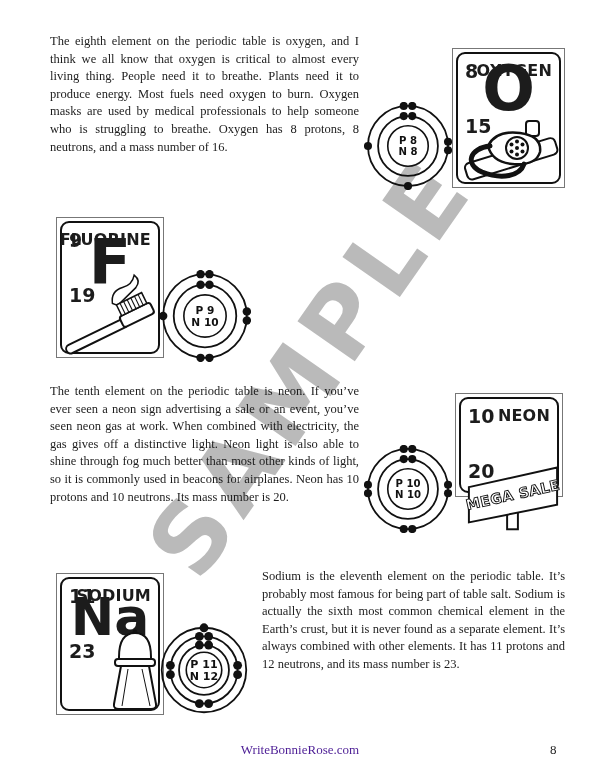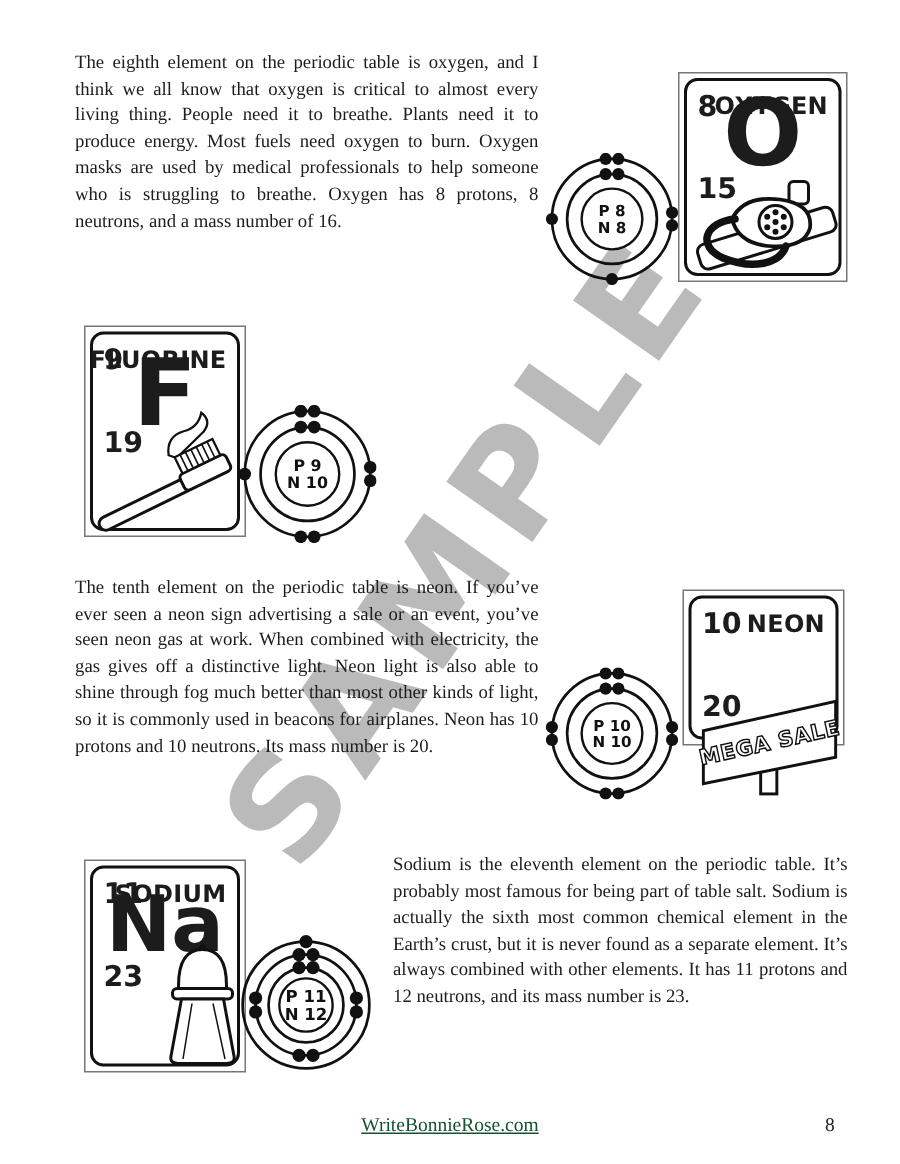--- a/index.html
+++ b/index.html
@@ -22,21 +22,21 @@
   .card-inner{position:relative;width:100%;height:100%;border:2.5px solid #111;border-radius:9px;box-sizing:border-box;background:#fff;}
   .atomic-number{position:absolute;top:6px;left:7px;font-size:19px;font-weight:bold;}
   .card-title{position:absolute;top:7px;right:7px;font-size:16px;font-weight:bold;letter-spacing:.2px;}
   .element-symbol{position:absolute;left:50%;transform:translateX(-50%);font-weight:bold;line-height:1;}
   .mass-number{position:absolute;top:61px;left:7px;font-size:19px;font-weight:bold;}
   .illus{position:absolute;}
   
   .atom{}
   
   .footer-link-row{left:0;top:742px;width:600px;text-align:center;font-family:"Liberation Serif",serif;font-size:13px;}
-  .footer-link{color:#14532d;text-decoration:underline;cursor:pointer;}
+  .footer-link{color:#4c1d95;cursor:pointer;}
   .page-number{left:550px;top:742px;font-family:"Liberation Serif",serif;font-size:13px;color:#222;}
 </style>
 </head>
 <body>
 
 <div class="page">
 
   <div class="watermark">SAMPLE</div>
 
   <div class="layer para" style="left:50px;top:33px;width:309px;">The eighth element on the periodic table is oxygen, and I think we all know that oxygen is critical to almost every living thing. People need it to breathe. Plants need it to produce energy. Most fuels need oxygen to burn. Oxygen masks are used by medical professionals to help someone who is struggling to breathe. Oxygen has 8 protons, 8 neutrons, and a mass number of 16.</div>

